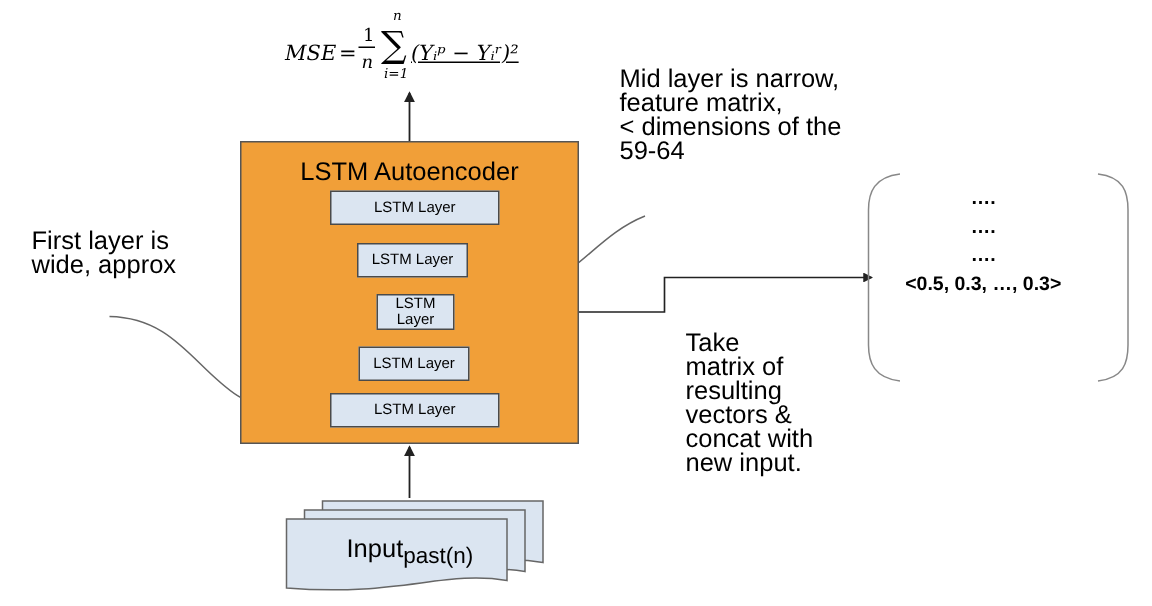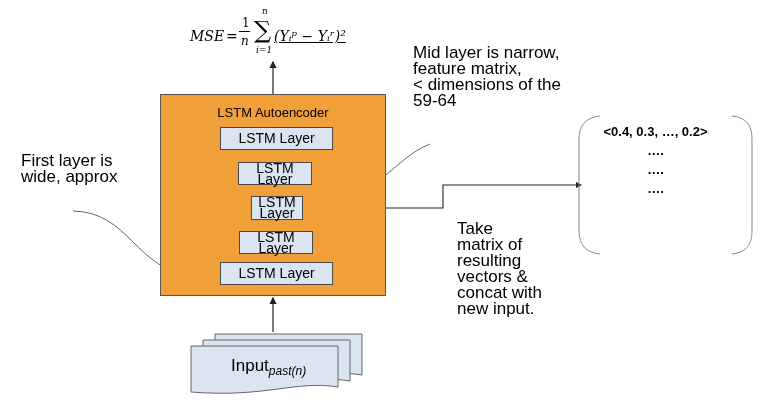--- a/index.html
+++ b/index.html
@@ -1,26 +1,26 @@
 <!DOCTYPE html>
 <html><head>
 <meta charset="utf-8">
 <style>
   html, body { margin:0; padding:0; background:#ffffff; }
   body { width:768px; height:404px; position:relative; overflow:hidden; font-family:"Liberation Sans", sans-serif; color:#000; }
   .abs { position:absolute; }
   svg.lines { position:absolute; left:0; top:0; width:768px; height:404px; }
   .formula { left:190px; top:14px; width:200px; height:40px; font-family:"DejaVu Serif", serif; font-style:italic; font-size:14px; }
   .autoenc { left:160px; top:94px; width:226px; height:202px; background:#f19f38; border:1.5px solid #555; box-sizing:border-box; }
-  .autoenc-title { left:0; top:10px; width:100%; text-align:center; font-size:13px; }
-  .layer { position:absolute; background:#dbe5f1; border:1.5px solid #4a4a4a; box-sizing:border-box; font-size:14px; display:flex; align-items:center; justify-content:center; text-align:center; line-height:11px; }
+  .autoenc-title { left:0; top:10px; width:100%; text-align:center; font-size:17px; }
+  .layer { position:absolute; background:#dbe5f1; border:1.5px solid #4a4a4a; box-sizing:border-box; font-size:10px; display:flex; align-items:center; justify-content:center; text-align:center; line-height:11px; }
   .note { font-size:17px; line-height:16px; }
   .vectors { left:583px; top:122px; width:145px; font-weight:bold; font-size:13px; line-height:19px; text-align:center; }
   .input-label { font-size:17px; }
-  .input-label sub { font-size:12px;font-style:italic; }
+  .input-label sub { font-size:15px; }
 </style>
 </head>
 <body>
 
 <svg class="lines" viewBox="0 0 768 404">
   <defs>
     <marker id="arr" markerWidth="6" markerHeight="6" refX="5" refY="3" orient="auto">
       <path d="M0,0 L6,3 L0,6 z" fill="#222"></path>
     </marker>
     <marker id="arrg" markerWidth="6" markerHeight="6" refX="5" refY="3" orient="auto">
@@ -83,21 +83,21 @@
 <div class="abs note" style="left:457px;top:221px;">
   <div>Take</div>
   <div>matrix of</div>
   <div>resulting</div>
   <div>vectors &amp;</div>
   <div>concat with</div>
   <div>new input.</div>
 </div>
 
 <div class="abs vectors">
-  <div>&lt;0.4, 0.3, …, 0.2&gt;</div>
   <div>….</div>
   <div>….</div>
   <div>….</div>
+  <div>&lt;0.5, 0.3, …, 0.3&gt;</div>
 </div>
 
 <div class="abs input-label" style="left:231px;top:356px;">
   <span>Input</span><sub>past(n)</sub>
 </div>
 
 </body></html>

